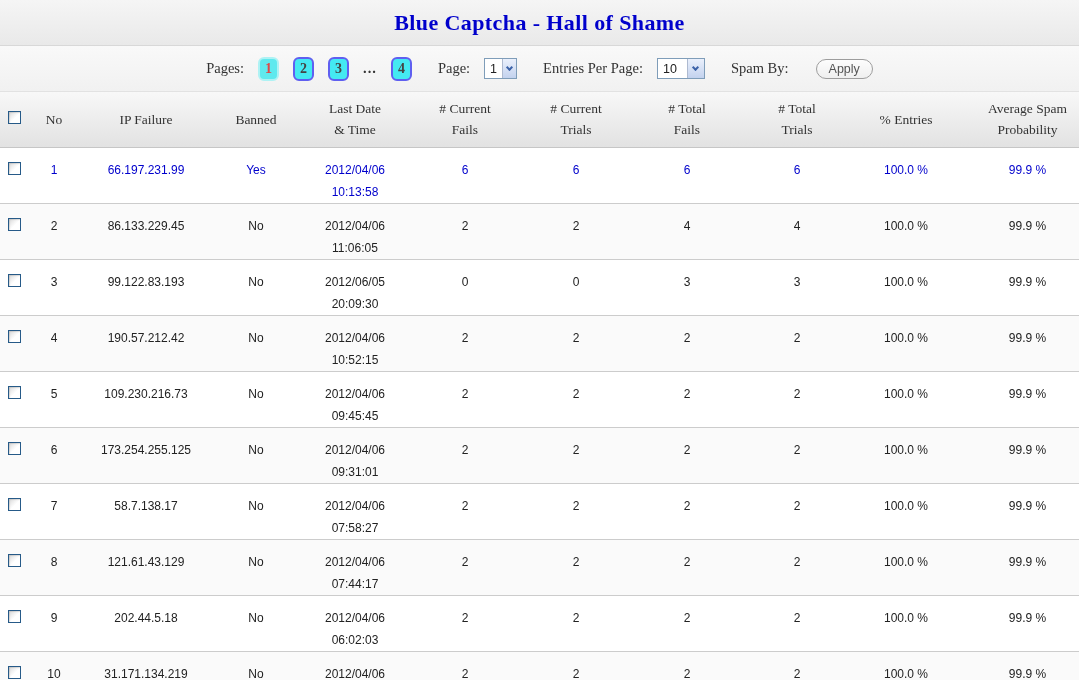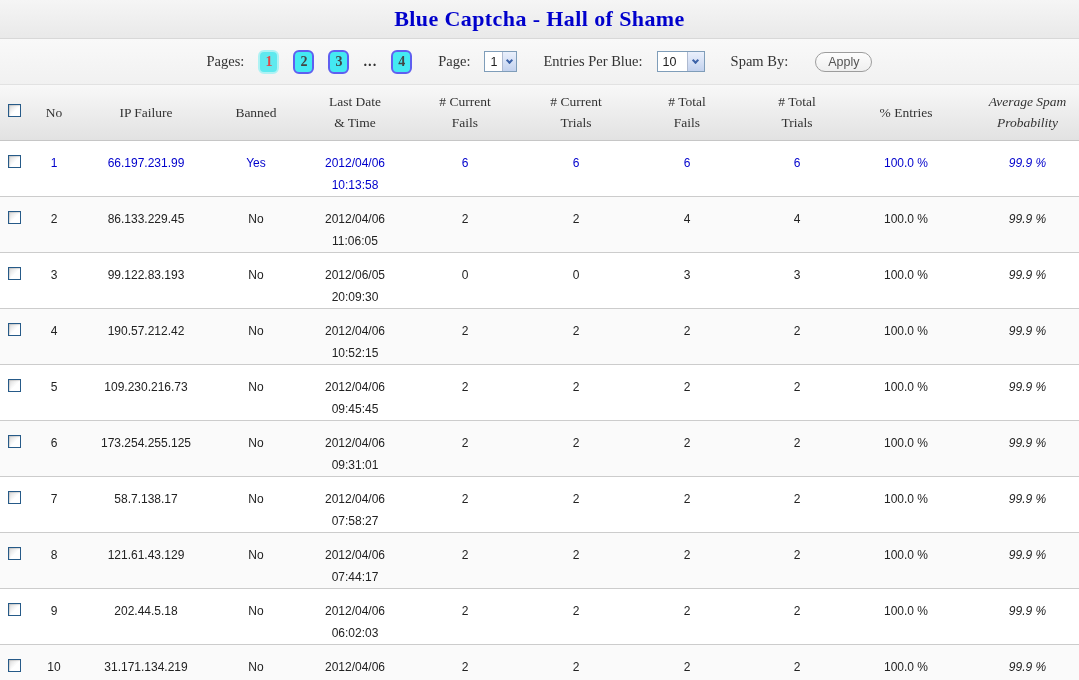--- a/index.html
+++ b/index.html
@@ -11,21 +11,21 @@
   }
   *{box-sizing:border-box;margin:0;padding:0;}
   html,body{background:#fff;}
   .page{
     width:1079px;height:680px;overflow:hidden;
     font-family:"Liberation Sans","DejaVu Sans",sans-serif;
     background:#fff;
   }
   
   .title-band{
-    height:39px;
+    height:46px;
     background:linear-gradient(#f5f5f5,#e9e9e9);
     border-bottom:1px solid #d8d8d8;
     display:flex;align-items:center;justify-content:center;
   }
   .title-band h1{
     font-family:"Liberation Serif","DejaVu Serif",serif;
     font-size:22px;font-weight:bold;color:var(--accent);
     letter-spacing:.4px;
   }
   
@@ -89,21 +89,21 @@
     vertical-align:middle;text-align:center;
     border-bottom:1px solid #c6c6c6;
   }
   tbody tr{height:46px;border-bottom:1px solid #cccccc;background:#fff;}
   tbody tr:nth-child(even){background:#fafafa;}
   td{
     vertical-align:top;padding-top:11px;text-align:center;
     font-size:12px;color:#222;line-height:22px;
   }
   tr.highlight td{color:var(--accent);}
-  th:last-child,td:last-child{padding-left:16px;font-style:italic;}
+  th:last-child,td:last-child{padding-left:16px;}
   .checkbox{
     display:inline-block;width:13px;height:13px;
     border:1px solid #265a88;
     background:linear-gradient(135deg,#d9d9d9,#ffffff 55%);
     box-shadow:inset 1px 1px 1px rgba(0,0,0,.12);
     cursor:pointer;
   }
   td.cb-col{padding-top:12px;}
 </style>
 </head>
@@ -124,21 +124,21 @@
     <span class="pagebtn">4</span>
 
     <span class="lbl">Page:</span>
     <span class="select sel-page">
       <span class="sel-text">1</span>
       <span class="sel-arrow">
           <i></i>
         </span>
     </span>
 
-    <span class="lbl">Entries Per Blue:</span>
+    <span class="lbl">Entries Per Page:</span>
     <span class="select sel-entries">
       <span class="sel-text">10</span>
       <span class="sel-arrow">
           <i></i>
         </span>
     </span>
 
     <span class="lbl">Spam By:</span>
 
     <button class="apply">Apply</button>

